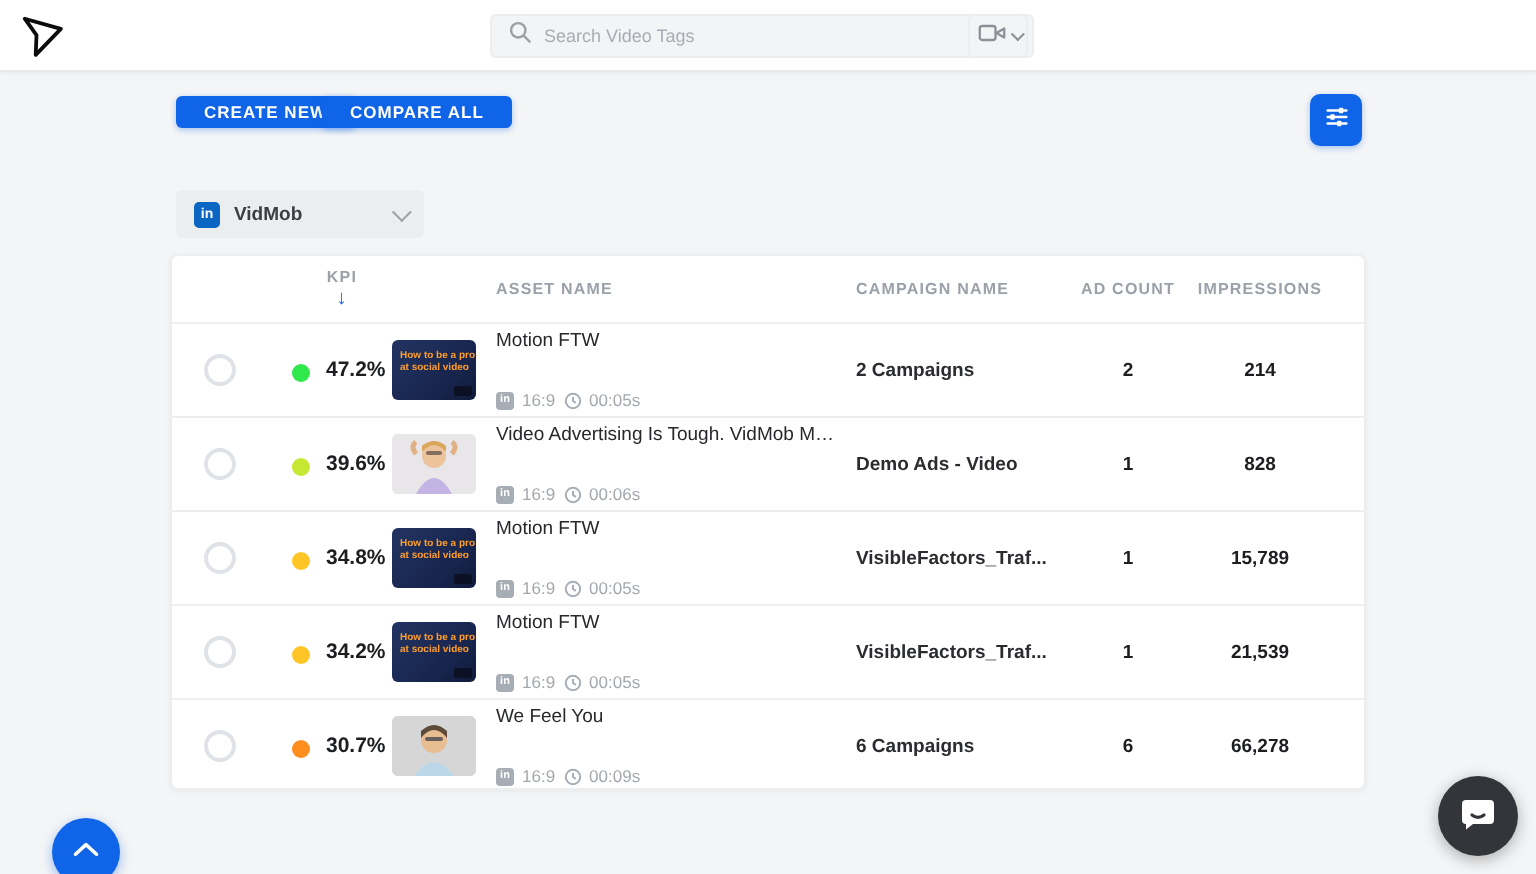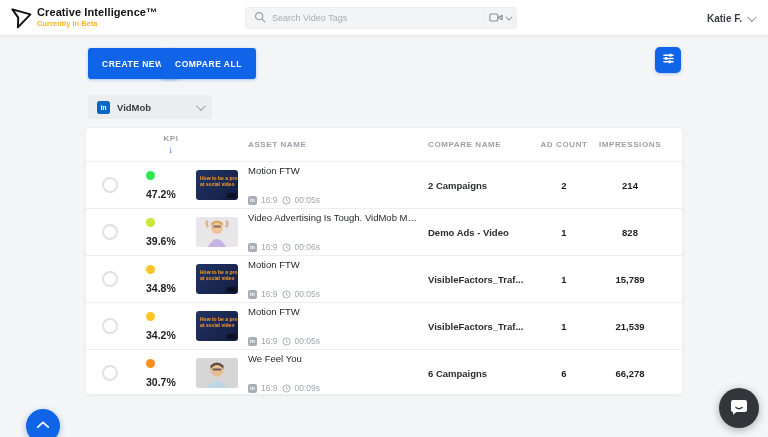--- a/index.html
+++ b/index.html
@@ -38,21 +38,21 @@
     display:flex; align-items:center; justify-content:center; gap:2px; cursor:pointer;
   }
   .user-menu {
     position:absolute; right:14px; top:0; height:36px;
     display:flex; align-items:center; gap:5px; cursor:pointer;
   }
   .user-name { font-size:10px; font-weight:700; color:#3a3d42; }
   .chev { width:7px; height:7px; border-right:1.4px solid #8a9097; border-bottom:1.4px solid #8a9097; transform:rotate(45deg) translateY(-2px); }
   
   .btn-primary {
-    position:absolute; top:48px; height:31px;
+    position:absolute; top:48px; height:16px;
     background:#1064e8; color:#fff; border:none; border-radius:3px;
     font-size:8.5px; font-weight:700; letter-spacing:.5px;
     font-family:"Liberation Sans", sans-serif; cursor:pointer;
     padding:0 14px; box-shadow:0 1px 3px rgba(16,100,232,.35);
   }
   .btn-create { left:88px; }
   .btn-compare { left:161px; }
   .btn-filters {
     position:absolute; top:47px; left:655px; width:26px; height:26px;
     background:#1064e8; border:none; border-radius:5px; cursor:pointer;
@@ -85,21 +85,21 @@
   .tgrid { display:grid; grid-template-columns:48px 62px 232px 108px 56px 76px; align-items:center; }
   .thead { height:33px; }
   .th { font-size:8px; font-weight:700; letter-spacing:.6px; color:#9ba1a8;flex-direction:column; }
   .th-kpi { padding-left:12px; display:flex; align-items:center; gap:2px; }
   .sort-arrow { color:#1064e8; font-size:10px; font-weight:700; line-height:1; }
   .th-asset { padding-left:52px; }
   .th-center { text-align:center; }
   .trow { height:47px; border-top:1px solid #ededef; }
   .cell-radio { display:flex; justify-content:center; }
   .radio { width:16px; height:16px; border:2px solid #dfe2e6; border-radius:50%; background:#fff; cursor:pointer; }
-  .cell-kpi { display:flex; align-items:flex-start; gap:8px; padding-left:12px;flex-direction:column; }
+  .cell-kpi { display:flex; align-items:flex-end; gap:8px; padding-left:12px; }
   .kpi-dot { width:9px; height:9px; border-radius:50%; flex:0 0 auto; }
   .kpi-val { font-size:10.5px; font-weight:700; color:#1c1e21; }
   .cell-asset { display:flex; align-items:center; gap:10px; overflow:hidden; }
   .thumb { width:42px; height:30px; border-radius:3px; flex:0 0 auto; position:relative; overflow:hidden; cursor:pointer; }
   .thumb-motion { background:linear-gradient(135deg,#223463 0%,#17244c 70%,#101a3a 100%); }
   .thumb-motion .cap { position:absolute; left:4px; top:5px; font-size:5px; line-height:6px; font-weight:700; color:#ff9d2b; }
   .thumb-motion .badge { position:absolute; right:2px; bottom:2px; width:9px; height:5px; background:rgba(10,14,30,.85); border-radius:1px; }
   .asset-text { min-width:0; }
   .asset-title { font-size:9.5px; color:#26282b; white-space:nowrap; overflow:hidden; text-overflow:ellipsis; max-width:170px; }
   .asset-meta { display:flex; align-items:center; gap:4px; margin-top:19px; color:#a2a8ae; font-size:8.5px; }
@@ -126,45 +126,37 @@
 </style>
 </head>
 <body>
 
 <div class="app-header">
   <div class="logo-wrap">
     <svg width="22" height="24" viewBox="0 0 28 28">
         <path d="M3 3 L26 9.5 L10 26 L10.5 13.5 Z" fill="#fff" stroke="#0c0c0c" stroke-width="2.4" stroke-linejoin="round"></path>
       </svg>
   </div>
-  <div class="brand">
-    <div class="brand-title">Creative Intelligence™</div>
-    <div class="brand-sub">Currently in Beta</div>
-  </div>
   <div class="search-box">
     <span>
       <svg width="12" height="12" viewBox="0 0 14 14" fill="none">
           <circle cx="6" cy="6" r="4.2" stroke="#9aa0a6" stroke-width="1.4"></circle>
           <path d="M9.2 9.2 L12.6 12.6" stroke="#9aa0a6" stroke-width="1.4" stroke-linecap="round"></path>
         </svg>
     </span>
     <input type="text" placeholder="Search Video Tags" style="">
   </div>
   <div class="camera-btn">
     <span>
       <svg width="14" height="11" viewBox="0 0 16 12" fill="none">
           <rect x="1" y="2" width="9" height="8" rx="1.5" stroke="#8a9097" stroke-width="1.3"></rect>
           <path d="M10.5 6 L15 3.4 V8.6 Z" stroke="#8a9097" stroke-width="1.3" stroke-linejoin="round"></path>
         </svg>
     </span>
     <span class="chev" style="width:5px;height:5px;"></span>
-  </div>
-  <div class="user-menu">
-    <span class="user-name">Katie F.</span>
-    <span class="chev"></span>
   </div>
 </div>
 
 <button class="btn-primary btn-create">CREATE NEW</button>
 <button class="btn-primary btn-compare">COMPARE ALL</button>
 <button class="btn-filters">
   <span>
     <svg width="13" height="13" viewBox="0 0 14 14" fill="none" stroke="#fff" stroke-width="1.4" stroke-linecap="round">
       <path d="M2 3.5 H12"></path>
         <rect x="8" y="2" width="2.4" height="3" rx="0.6" fill="#fff" stroke="none"></rect>
@@ -207,21 +199,21 @@
 </div>
 
 <div class="card">
   <div class="tgrid thead">
     <div class="th"></div>
     <div class="th th-kpi">
       <span>KPI</span>
       <span class="sort-arrow">↓</span>
     </div>
     <div class="th th-asset">ASSET NAME</div>
-    <div class="th">COMPARE NAME</div>
+    <div class="th">CAMPAIGN NAME</div>
     <div class="th th-center">AD COUNT</div>
     <div class="th th-center">IMPRESSIONS</div>
   </div>
 
   <div class="tgrid trow">
     <div class="cell-radio">
         <span class="radio"></span>
       </div>
     <div class="cell-kpi">
       <span class="kpi-dot" style="background: rgb(46, 232, 76);"></span>

